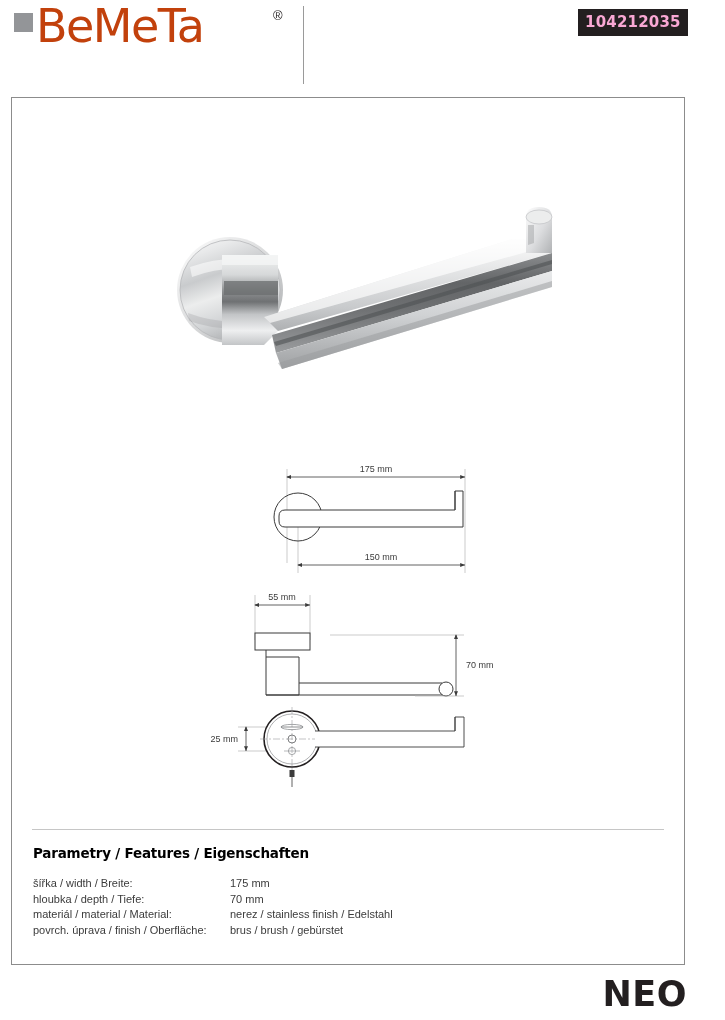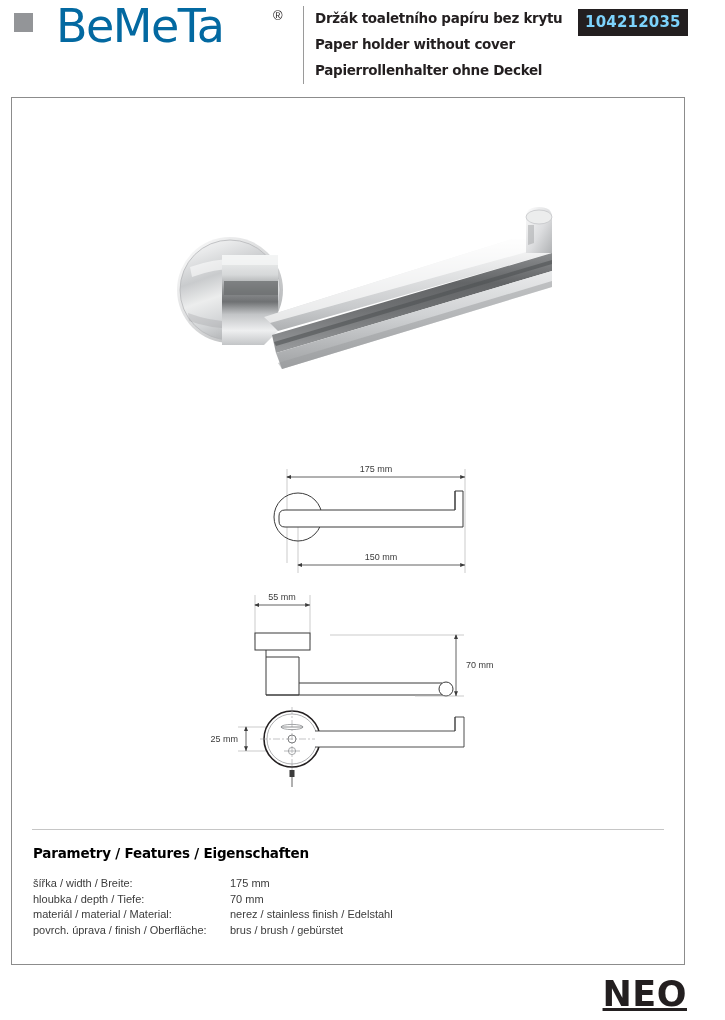--- a/index.html
+++ b/index.html
@@ -33,24 +33,23 @@
     width: 19px; height: 19px;
     background: #939598;
   }
   #logo-word {
     position: absolute;
     left: 22px; top: -4px;
     font-family: "DejaVu Sans", sans-serif;
     font-size: 46px;
     font-weight: 400;
     letter-spacing: -1.5px;
-    color: #0369a1;
+    color: #c2410c;
     line-height: 52px;
     white-space: nowrap;
-    margin-left: 20px;
   }
   #logo-reg {
     position: absolute;
     left: 259px; top: 4px;
     font-size: 13px;
     color: #231f20;
   }
   #header-divider {
     position: absolute;
     left: 303px; top: 6px;
@@ -70,21 +69,21 @@
     line-height: 26px;
     letter-spacing: -0.3px;
     white-space: nowrap;
   }
   #code-badge {
     position: absolute;
     left: 578px; top: 9px;
     min-width: 104px;
     padding: 4px 7px 5px 7px;
     background: #231f20;
-    color: #7dd3fc;
+    color: #f9a8d4;
     font-family: "DejaVu Sans", sans-serif;
     font-size: 15px;
     font-weight: bold;
     letter-spacing: 0.2px;
     text-align: right;
     box-sizing: border-box;
   }
 
   
   #content-frame {
@@ -147,41 +146,35 @@
   
   #brand-footer {
     position: absolute;
     right: 38px; top: 975px;
     font-family: "DejaVu Sans", sans-serif;
     font-size: 35px;
     font-weight: bold;
     color: #231f20;
     letter-spacing: 0.5px;
     line-height: 38px;
-    text-decoration: underline;
   }
 </style>
 </head>
 <body>
 
 <div id="header">
 
   <div id="logo-block">
     <div id="logo-square"></div>
     <div id="logo-word">BeMeTa</div>
     <div id="logo-reg">®</div>
   </div>
 
   <div id="header-divider"></div>
 
-  <div id="title-block">
-    <div class="title-line">Držák toaletního papíru bez krytu</div>
-    <div class="title-line">Paper holder without cover</div>
-    <div class="title-line">Papierrollenhalter ohne Deckel</div>
-  </div>
 
   <div id="code-badge">104212035</div>
 </div>
 
 <div id="content-frame"></div>
 
 <div id="product-photo">
   <svg width="410" height="195" viewBox="0 0 410 195">
     <defs>
       <linearGradient id="gRose" x1="0" y1="0" x2="0.35" y2="1">

